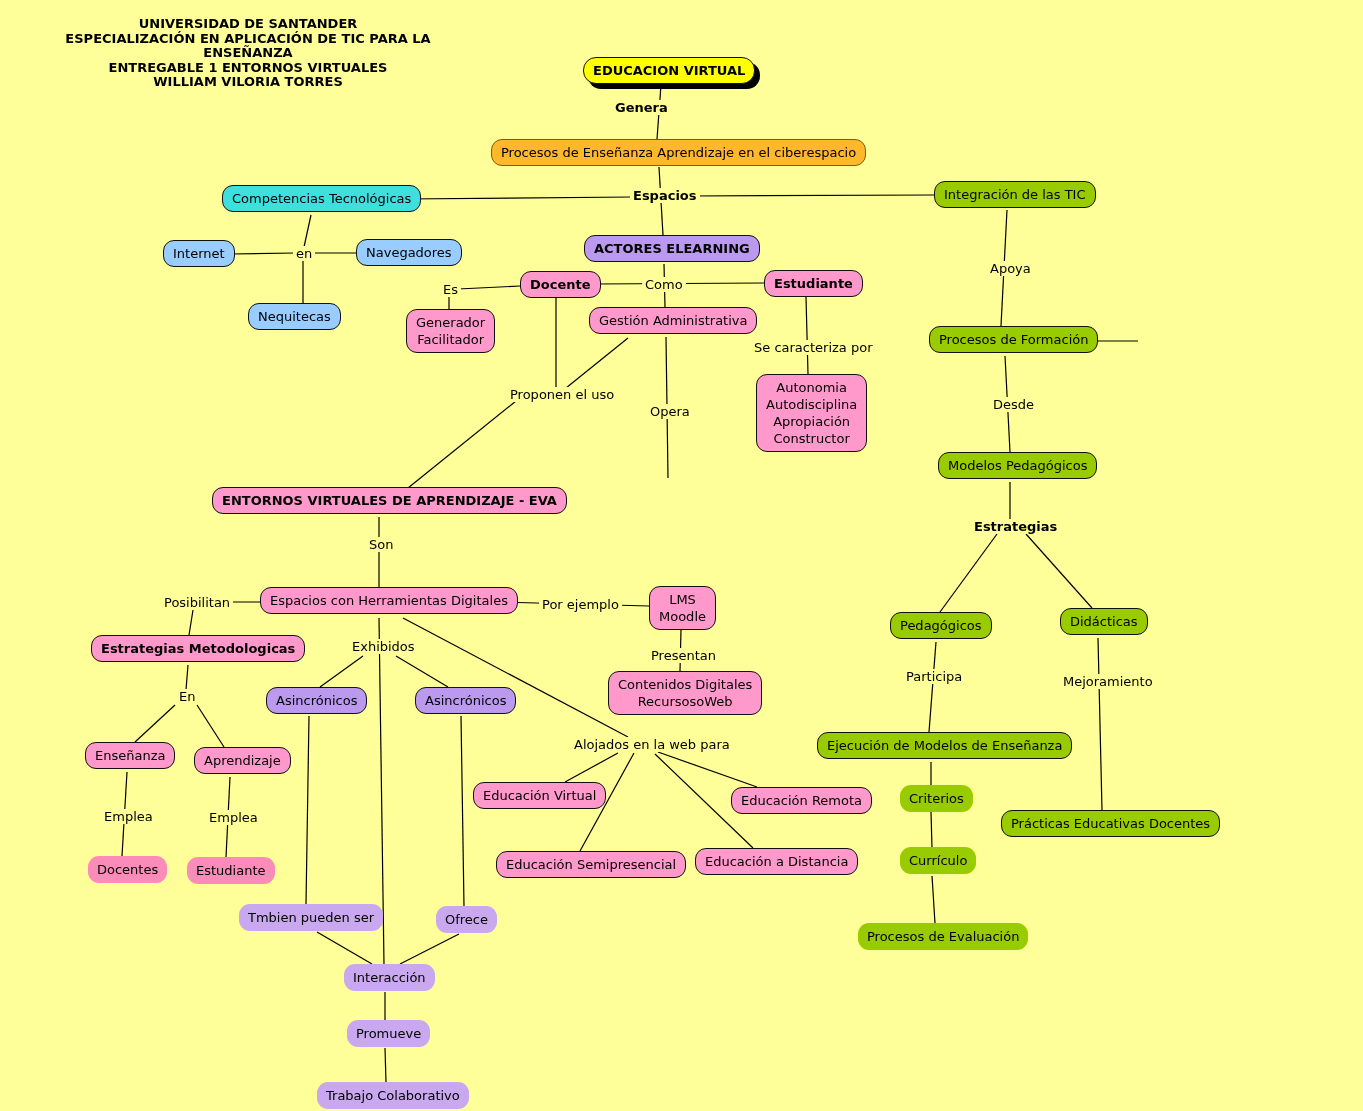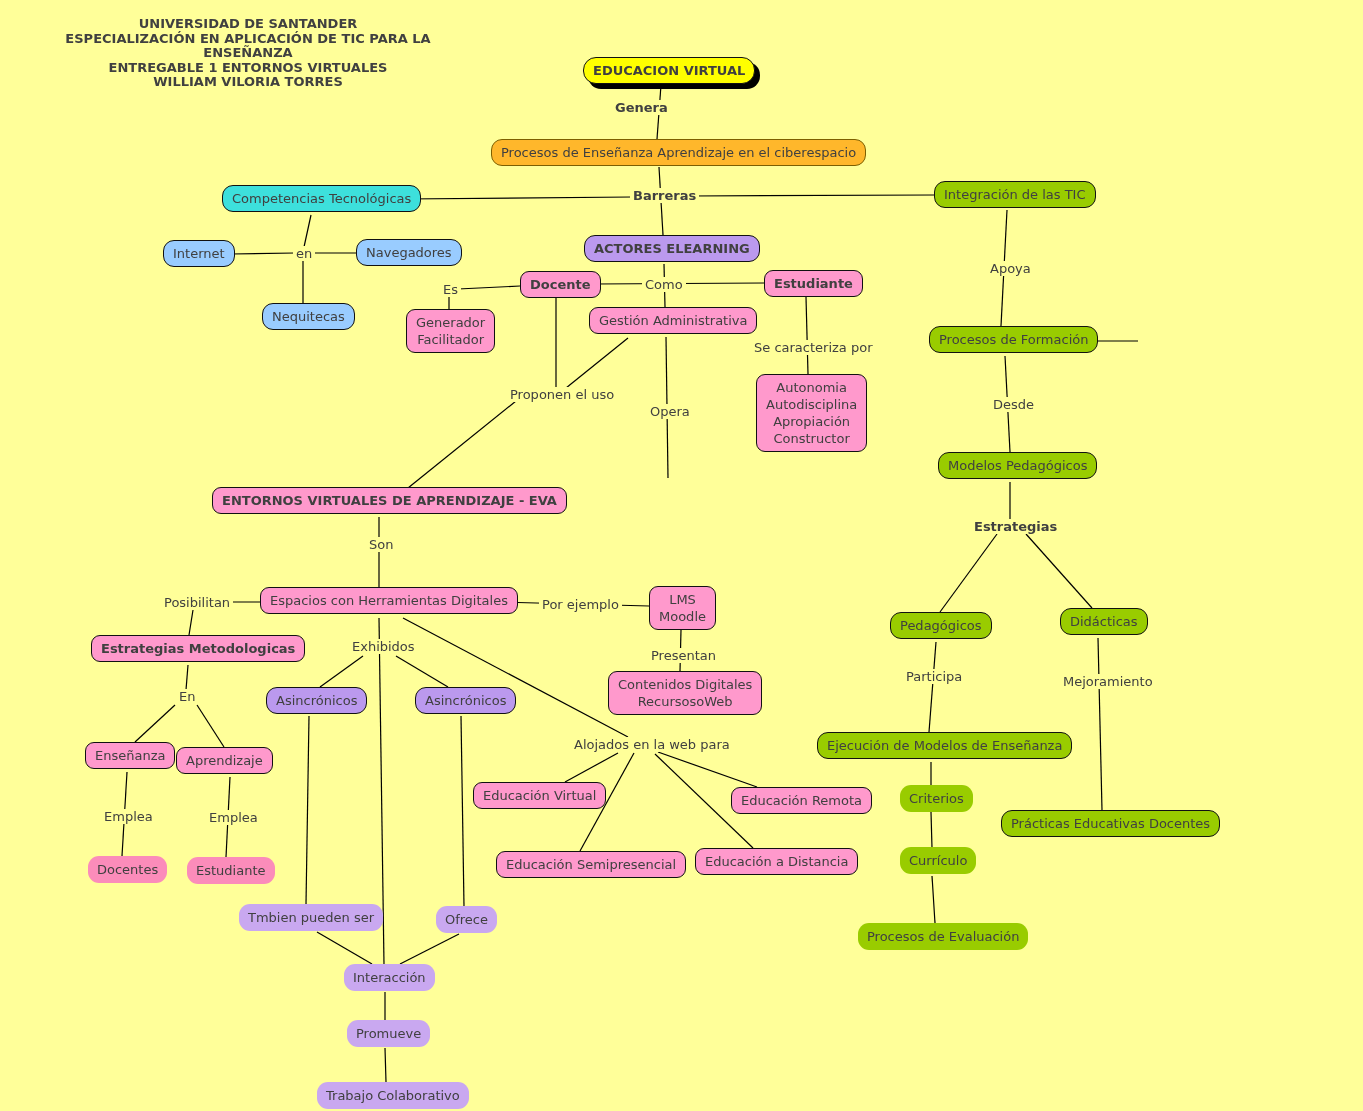--- a/index.html
+++ b/index.html
@@ -1,20 +1,20 @@
 <!DOCTYPE html>
 <html><head>
 <meta charset="utf-8">
 <style>
   html,body { margin:0; padding:0; background:#FFFF99; }
   .canvas {
     position:relative; width:1363px; height:1111px;
     background:#FFFF99; overflow:hidden;
     font-family:"DejaVu Sans","Liberation Sans",sans-serif;
-    color:#404040;
+    color:#000000;
     text-decoration:underline;
   }
   svg.wires { position:absolute; left:0; top:0; }
   svg.wires line { stroke:#000; stroke-width:1.2; }
   .header {
     position:absolute; left:28px; top:17px; width:440px;
     text-align:center; font-weight:bold; font-size:13px;
     line-height:14.6px; white-space:pre-line;
   }
   .node {
@@ -22,21 +22,21 @@
     text-align:center; padding:4px 9px; box-sizing:border-box;
     border:1.5px solid #111; border-radius:11px;
     font-size:13px; line-height:17px; min-height:27px; white-space:nowrap;
   }
   .ml { white-space:pre-line; }
   .bold { font-weight:bold; }
   .yellow { background:#FFFF00; border-radius:13px; box-shadow:5px 5px 0 #000; }
   .orange { background:#FFB72B; border-color:#7d5f00; }
   .cyan   { background:#3DE0DC; }
   .blue   { background:#99CCFF; }
-  .pink   { background:#FF99CC;border-radius:9px; }
+  .pink   { background:#FF99CC; }
   .pink-plain   { background:#FB8CBA; border:none; }
   .purple { background:#BB99EE; }
   .purple-plain { background:#C9A8F0; border:none; }
   .green  { background:#99CC00; }
   .green-plain  { background:#99CC00; border:none; }
   .lbl {
     position:absolute; font-size:13px; line-height:15px;
     background:#FFFF99; padding:0 3px; white-space:nowrap;
   }
   .lbl.b { font-weight:bold;text-align:center; }
@@ -100,21 +100,21 @@
     <line x1="385" y1="992" x2="385" y2="1020"></line>
     <line x1="385" y1="1048" x2="386" y2="1082"></line>
   </svg>
 
   <div class="header">UNIVERSIDAD DE SANTANDER
 ESPECIALIZACIÓN EN APLICACIÓN DE TIC PARA LA ENSEÑANZA
 ENTREGABLE 1 ENTORNOS VIRTUALES
 WILLIAM VILORIA TORRES</div>
 
   <div class="lbl b" style="left:612px;top:100px">Genera</div>
-  <div class="lbl b" style="left:630px;top:188px">Barreras</div>
+  <div class="lbl b" style="left:630px;top:188px">Espacios</div>
   <div class="lbl" style="left:293px;top:246px">en</div>
   <div class="lbl" style="left:440px;top:282px">Es</div>
   <div class="lbl" style="left:642px;top:277px">Como</div>
   <div class="lbl" style="left:751px;top:340px">Se caracteriza por</div>
   <div class="lbl" style="left:987px;top:261px">Apoya</div>
   <div class="lbl" style="left:507px;top:387px">Proponen el uso</div>
   <div class="lbl" style="left:647px;top:404px">Opera</div>
   <div class="lbl" style="left:990px;top:397px">Desde</div>
   <div class="lbl" style="left:366px;top:537px">Son</div>
   <div class="lbl b" style="left:971px;top:519px">Estrategias</div>
@@ -128,21 +128,21 @@
   <div class="lbl" style="left:571px;top:737px">Alojados en la web para</div>
   <div class="lbl" style="left:101px;top:809px">Emplea</div>
   <div class="lbl" style="left:206px;top:810px">Emplea</div>
 
   <div class="node yellow bold" style="left:583px;top:57px">EDUCACION VIRTUAL</div>
   <div class="node orange" style="left:491px;top:139px">Procesos de Enseñanza Aprendizaje en el ciberespacio</div>
   <div class="node cyan" style="left:222px;top:185px">Competencias Tecnológicas</div>
   <div class="node green" style="left:934px;top:181px">Integración de las TIC</div>
   <div class="node blue" style="left:163px;top:240px">Internet</div>
   <div class="node blue" style="left:356px;top:239px">Navegadores</div>
-  <div class="node blue" style="left:262px;top:303px">Nequitecas</div>
+  <div class="node blue" style="left:248px;top:303px">Nequitecas</div>
   <div class="node purple bold" style="left:584px;top:235px">ACTORES ELEARNING</div>
   <div class="node pink bold" style="left:520px;top:271px">Docente</div>
   <div class="node pink bold" style="left:764px;top:270px">Estudiante</div>
   <div class="node pink ml" style="left:406px;top:309px">Generador
 Facilitador</div>
   <div class="node pink" style="left:589px;top:307px">Gestión Administrativa</div>
   <div class="node pink ml" style="left:756px;top:374px">Autonomia
 Autodisciplina
 Apropiación
 Constructor</div>
@@ -153,21 +153,21 @@
   <div class="node pink ml" style="left:649px;top:586px">LMS
 Moodle</div>
   <div class="node pink bold" style="left:91px;top:635px">Estrategias Metodologicas</div>
   <div class="node pink ml" style="left:608px;top:671px">Contenidos Digitales
 RecursosoWeb</div>
   <div class="node green" style="left:890px;top:612px">Pedagógicos</div>
   <div class="node green" style="left:1060px;top:608px">Didácticas</div>
   <div class="node purple" style="left:266px;top:687px">Asincrónicos</div>
   <div class="node purple" style="left:415px;top:687px">Asincrónicos</div>
   <div class="node pink" style="left:85px;top:742px">Enseñanza</div>
-  <div class="node pink" style="left:176px;top:747px">Aprendizaje</div>
+  <div class="node pink" style="left:194px;top:747px">Aprendizaje</div>
   <div class="node green" style="left:817px;top:732px">Ejecución de Modelos de Enseñanza</div>
   <div class="node pink" style="left:473px;top:782px">Educación Virtual</div>
   <div class="node pink" style="left:731px;top:787px">Educación Remota</div>
   <div class="node green-plain" style="left:900px;top:785px">Criterios</div>
   <div class="node green" style="left:1001px;top:810px">Prácticas Educativas Docentes</div>
   <div class="node pink" style="left:496px;top:851px">Educación Semipresencial</div>
   <div class="node pink" style="left:695px;top:848px">Educación a Distancia</div>
   <div class="node green-plain" style="left:900px;top:847px">Currículo</div>
   <div class="node pink-plain" style="left:88px;top:856px">Docentes</div>
   <div class="node pink-plain" style="left:187px;top:857px">Estudiante</div>

